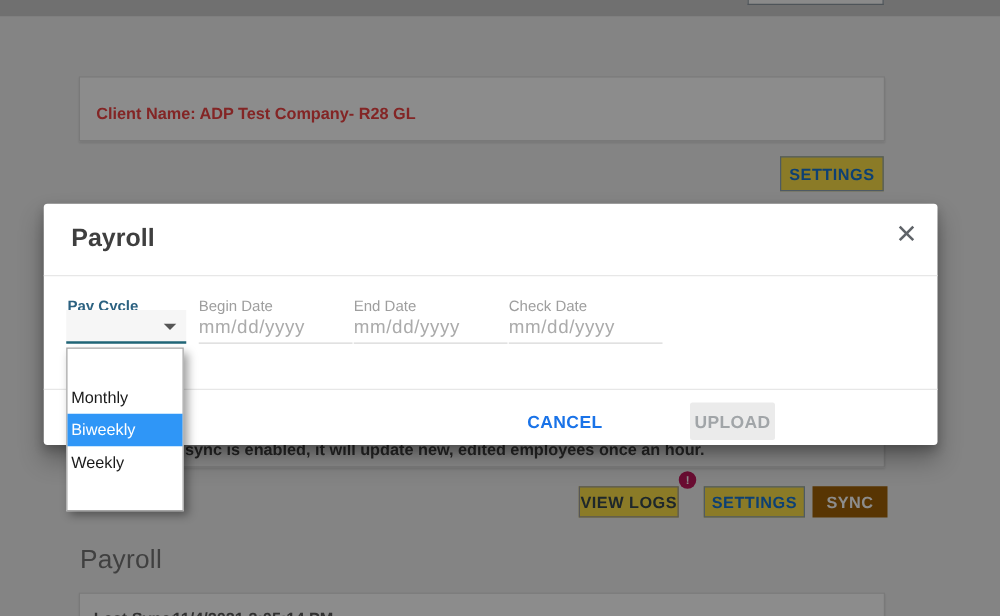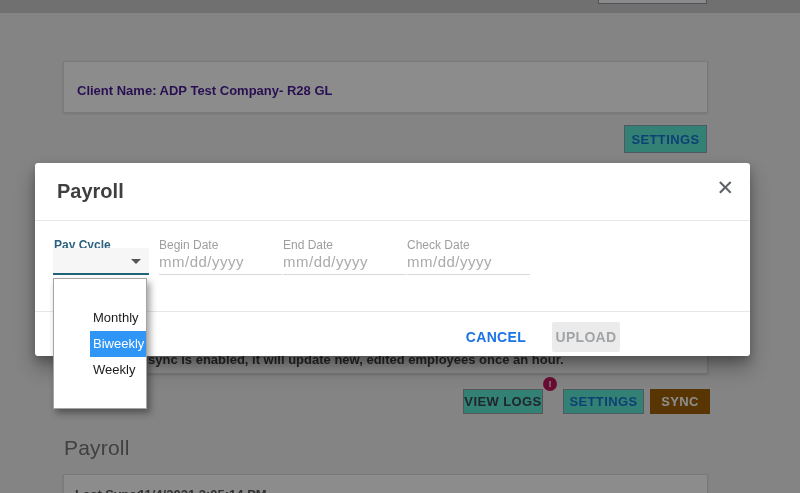--- a/index.html
+++ b/index.html
@@ -10,22 +10,22 @@
 
   
   #page { position:absolute; inset:0; z-index:0; }
   .top-strip { left:0; top:0; width:800px; height:13px; background:#cdcdcd; }
   .cut-button { left:598px; top:0; width:109px; height:4px; background:#fbfbfb;
                 border:1px solid #8f9aa3; border-top:none; }
   .section-heading { font-size:21px; color:#757575; letter-spacing:.2px; }
   .card { background:#fff; border:1px solid #dcdcdc; box-shadow:0 1px 2px rgba(0,0,0,.12); }
   #client-box { left:63px; top:61px; width:645px; height:52px; }
   #client-box .client-name { position:absolute; left:13px; top:21px; font-size:13px;
-                             font-weight:bold; color:#4c1d95; }
-  .outline-btn { background:#5eead4; border:1px solid #8fa5b5; color:#1976d2;
+                             font-weight:bold; color:#ef4444; }
+  .outline-btn { background:#fde047; border:1px solid #8fa5b5; color:#1976d2;
                  font-weight:bold; font-size:13px; letter-spacing:.4px;
                  display:flex; align-items:center; justify-content:center; cursor:pointer; }
   #settings-top { left:624px; top:125px; width:83px; height:28px; }
   #sync-box { left:63px; top:295px; width:645px; height:79px; }
   #sync-box .note { position:absolute; left:84px; top:56px; font-size:13px;
                     font-weight:bold; color:#474747; white-space:nowrap; }
   #view-logs-btn { left:463px; top:389px; width:80px; height:25px;
                    border-color:#9e9e9e; color:#37474f; }
   #settings-low { left:563px; top:389px; width:81px; height:25px; }
   #sync-btn { left:650px; top:389px; width:60px; height:25px; background:#a16207;
@@ -70,26 +70,26 @@
   .date-input::placeholder { color:#ababab; opacity:1; }
   #inp-begin { left:124px; } #inp-end { left:248px; } #inp-check { left:372px; }
   #actions { position:absolute; left:0; top:155px; width:592px; height:38px;
              display:flex; align-items:center; justify-content:flex-end; }
   #cancel-btn { border:none; background:transparent; color:#1a73e8; font-weight:bold;
                 font-size:14px; letter-spacing:.3px; margin-right:26px; cursor:pointer;
                 font-family:"Liberation Sans", sans-serif; }
   #upload-btn { width:68px; height:30px; margin-right:7px; background:#ebebeb;
                 border:none; border-radius:2px; color:#a1a5a8; font-weight:bold;
                 font-size:14px; letter-spacing:.3px;
-                font-family:"Liberation Sans", sans-serif; }
+                font-family:"Liberation Sans", sans-serif;margin-left:44px; }
 
   
   #dropdown { position:absolute; left:53px; top:278px; width:94px; height:131px;
               background:#fff; border:1px solid #a5a5a5; z-index:30;
-              box-shadow:3px 4px 7px rgba(0,0,0,.38);padding-left:36px; }
+              box-shadow:3px 4px 7px rgba(0,0,0,.38); }
   .opt { height:26px; line-height:26px; padding-left:3px; font-size:13px;
          color:#1b1b1b; cursor:default; white-space:nowrap; overflow:hidden; }
   .opt.hl { background:#2f96f7; color:#fff; }
 </style>
 </head>
 <body>
 
 <div id="page">
 
   <div class="abs top-strip"></div>

